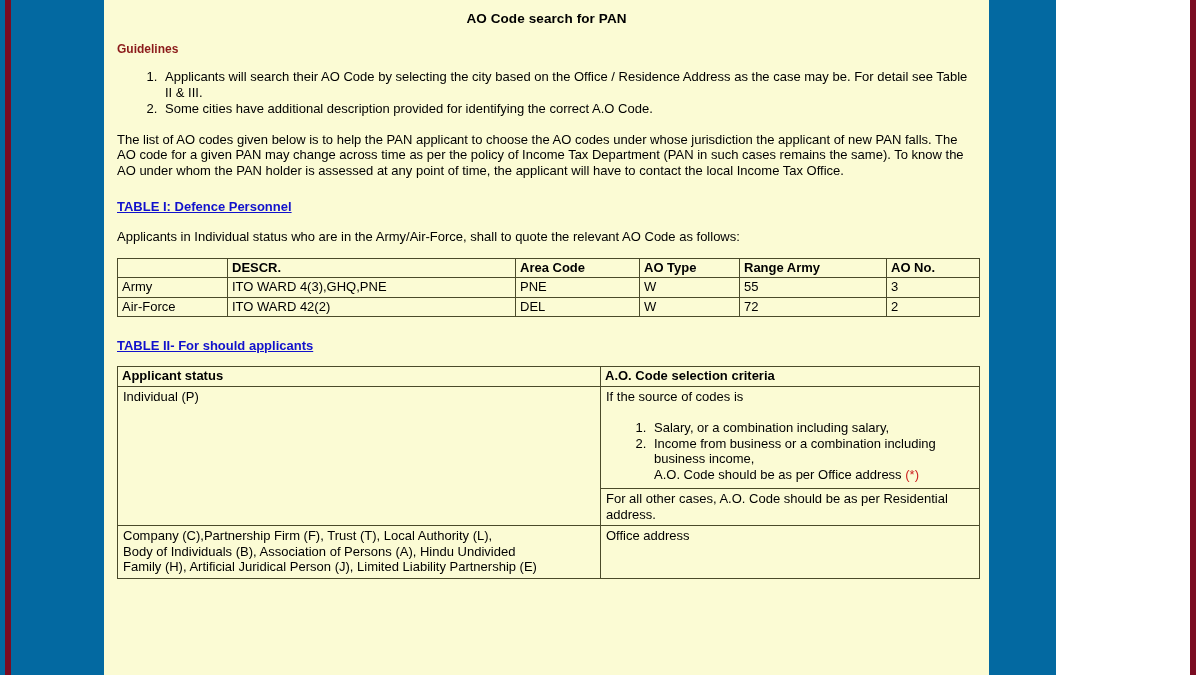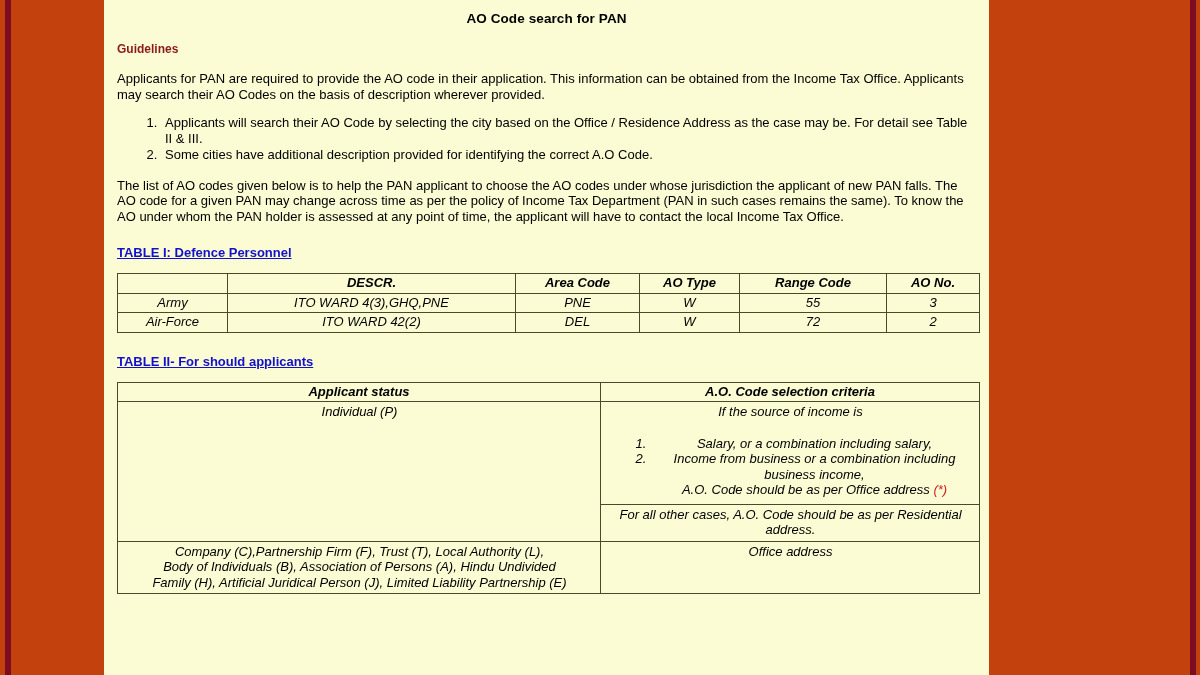--- a/index.html
+++ b/index.html
@@ -14,23 +14,23 @@
   body {
     font-family: "Liberation Sans", sans-serif;
     font-size: 13px;
     color: #000000;
   }
 
   
   #page-frame {
     position: absolute;
     left: 0; top: 0;
-    width: 1200px;
+    width: 1056px;
     height: 675px;
-    background: #c2410c;
+    background: #0369a1;
     box-sizing: border-box;
   }
   .side-rule {
     position: absolute;
     top: 0;
     width: 6px;
     height: 675px;
     background: #7b0c22;
   }
   .side-rule.left  { left: 5px; }
@@ -93,24 +93,23 @@
   table.grid {
     border-collapse: collapse;
     margin: 13px 0 0 2px;
     background: #fbfbd4;
     font-size: 13px;
   }
   table.grid td, table.grid th {
     border: 1px solid #4a4a2a;
     padding: 1px 4px 2px 4px;
     vertical-align: top;
-    text-align: center;
+    text-align: left;
     font-weight: normal;
     line-height: 15.5px;
-    font-style: italic;
   }
   table.grid th { font-weight: bold; }
   td.rowhead { font-weight: bold; }
 
   
   #table-defence { width: 862px; table-layout: fixed; }
   #table-defence col.c0 { width: 110px; }
   #table-defence col.c1 { width: 288px; }
   #table-defence col.c2 { width: 124px; }
   #table-defence col.c3 { width: 100px; }
@@ -141,49 +140,49 @@
   <div class="side-rule left"></div>
   <div class="side-rule right"></div>
 
   <div id="content">
 
     <h1 class="doc-title">AO Code search for PAN</h1>
 
     <h2 class="section-head">Guidelines</h2>
 
 
-    <p class="para">Applicants for PAN are required to provide the AO code in their application. This information can be obtained from the Income Tax Office. Applicants may search their AO Codes on the basis of description wherever provided.</p>
 
 
     <ol class="guide-list">
       <li>Applicants will search their AO Code by selecting the city based on the Office / Residence Address as the case may be. For detail see Table II &amp; III.</li>
       <li>Some cities have additional description provided for identifying the correct A.O Code.</li>
     </ol>
 
     <p class="para">The list of AO codes given below is to help the PAN applicant to choose the AO codes under whose jurisdiction the applicant of new PAN falls. The AO code for a given PAN may change across time as per the policy of Income Tax Department (PAN in such cases remains the same). To know the AO under whom the PAN holder is assessed at any point of time, the applicant will have to contact the local Income Tax Office.</p>
 
     <a class="table-link" href="#">TABLE I: Defence Personnel</a>
 
+    <p class="para">Applicants in Individual status who are in the Army/Air-Force, shall to quote the relevant AO Code as follows:</p>
 
     <table class="grid" id="table-defence">
       <colgroup>
         <col class="c0">
           <col class="c1">
           <col class="c2">
         <col class="c3">
           <col class="c4">
           <col class="c5">
       </colgroup>
       <thead>
         <tr>
           <th></th>
           <th>DESCR.</th>
           <th>Area Code</th>
           <th>AO Type</th>
-          <th>Range Code</th>
+          <th>Range Army</th>
           <th>AO No.</th>
         </tr>
       </thead>
       <tbody>
         <tr>
           <td class="rowhead">Army</td>
           <td>ITO WARD 4(3),GHQ,PNE</td>
           <td>PNE</td>
           <td>W</td>
           <td>55</td>
@@ -210,21 +209,21 @@
       <thead>
         <tr>
           <th>Applicant status</th>
           <th>A.O. Code selection criteria</th>
         </tr>
       </thead>
       <tbody>
         <tr>
           <td class="mid" rowspan="2">Individual (P)</td>
           <td>
-            <span>If the source of income is</span>
+            <span>If the source of codes is</span>
             <ol class="criteria-list">
               <li>Salary, or a combination including salary,</li>
               <li>
                 <span>Income from business or a combination including business income,</span>
                 <span class="sub-line">
                   <span>A.O. Code should be as per Office address</span>
                   <span class="asterisk">(*)</span>
                 </span>
               </li>
             </ol>

